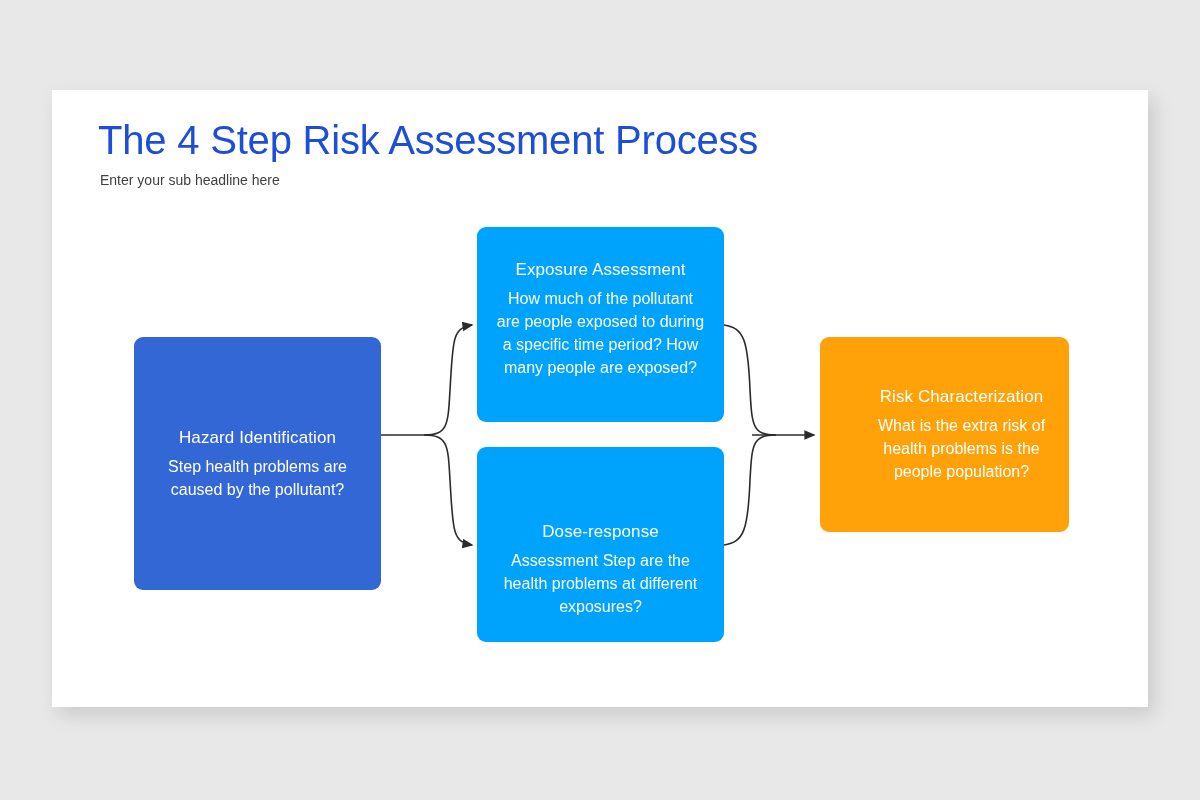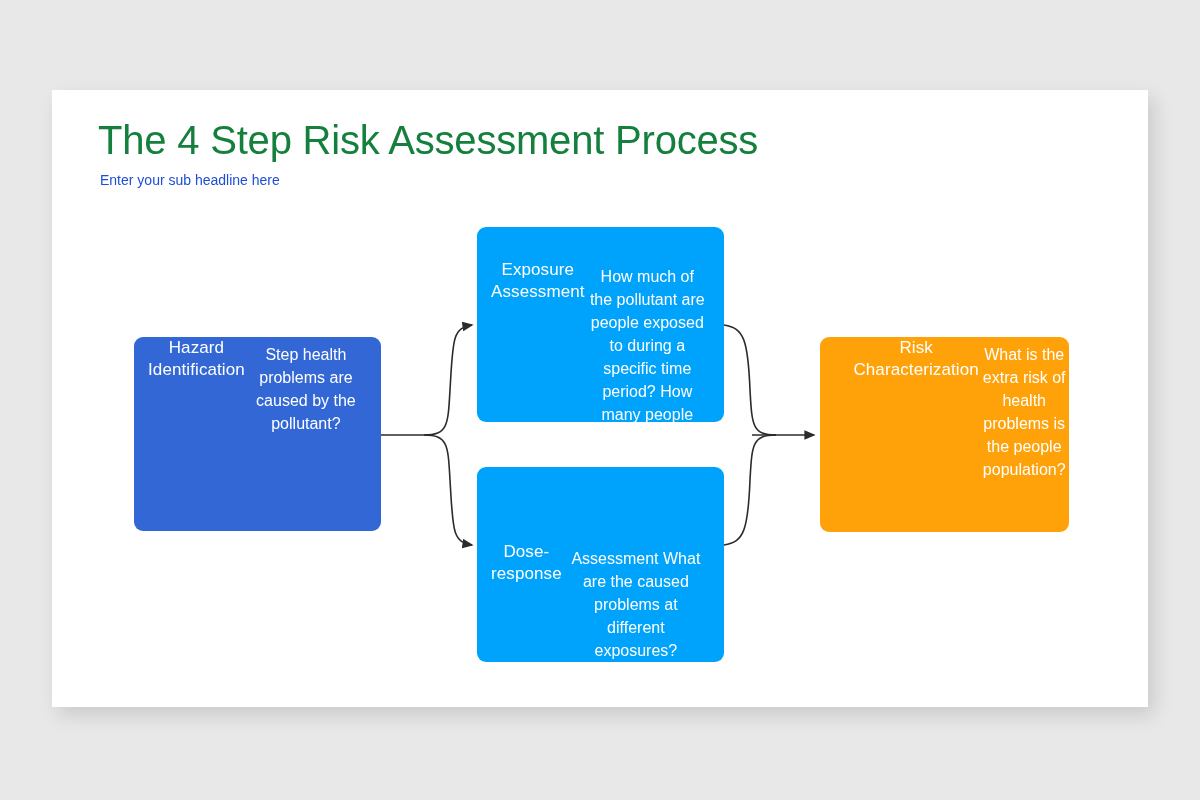--- a/index.html
+++ b/index.html
@@ -27,51 +27,51 @@
     box-shadow: 6px 8px 18px rgba(0,0,0,0.13);
   }
 
   
   #title {
     position: absolute;
     left: 46px;
     top: 28px;
     font-size: 40px;
     font-weight: 400;
-    color: #15803d;
+    color: #1d4ed8;
     letter-spacing: -0.2px;
     white-space: nowrap;
   }
 
   #subtitle {
     position: absolute;
     left: 48px;
     top: 82px;
     font-size: 14px;
     font-weight: 400;
-    color: #1d4ed8;
+    color: #404040;
     white-space: nowrap;
   }
 
   
   #diagram {
     position: absolute;
     left: 0;
     top: 0;
     width: 1096px;
     height: 617px;
   }
 
   .node {
     position: absolute;
     border-radius: 9px;
     color: #ffffff;
     text-align: center;
     display: flex;
-    flex-direction: row;
+    flex-direction: column;
     padding: 0 14px;
   }
 
   .node-title {
     font-size: 17px;
     font-weight: 400;
     line-height: 22px;
     letter-spacing: 0.1px;
   }
 
@@ -81,40 +81,40 @@
     line-height: 23px;
     margin-top: 6px;
     padding: 0 4px;
   }
 
   
   #node-hazard {
     left: 82px;
     top: 247px;
     width: 247px;
-    height: 194px;
+    height: 253px;
     background: #3367d6;
     justify-content: center;
   }
 
   
   #node-exposure {
     left: 425px;
     top: 137px;
     width: 247px;
     height: 195px;
     background: #00a3fb;
     justify-content: flex-start;
     padding-top: 32px;
   }
 
   
   #node-dose {
     left: 425px;
-    top: 377px;
+    top: 357px;
     width: 247px;
     height: 195px;
     background: #00a3fb;
     justify-content: flex-start;
     padding-top: 74px;
   }
 
   
   #node-risk {
     left: 768px;
@@ -171,21 +171,21 @@
       <div class="node-body">Step health problems are caused by the pollutant?</div>
     </div>
 
     <div class="node" id="node-exposure" style="background: rgb(0, 163, 251);">
       <div class="node-title">Exposure Assessment</div>
       <div class="node-body">How much of the pollutant are people exposed to during a specific time period? How many people are exposed?</div>
     </div>
 
     <div class="node" id="node-dose" style="background: rgb(0, 163, 251);">
       <div class="node-title">Dose-response</div>
-      <div class="node-body">Assessment  What are the caused problems at different exposures?</div>
+      <div class="node-body">Assessment  Step are the health problems at different exposures?</div>
     </div>
 
     <div class="node" id="node-risk" style="background: rgb(255, 162, 10);">
       <div class="node-title">Risk Characterization</div>
       <div class="node-body">What is the extra risk of health problems is the people population?</div>
     </div>
 
   </div>
 </div>
 

